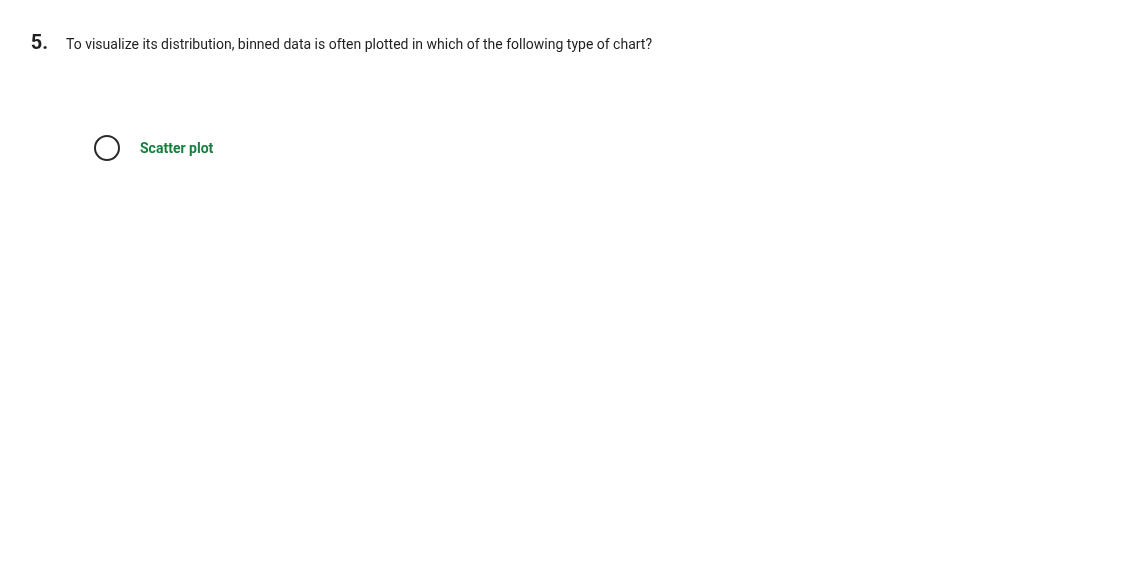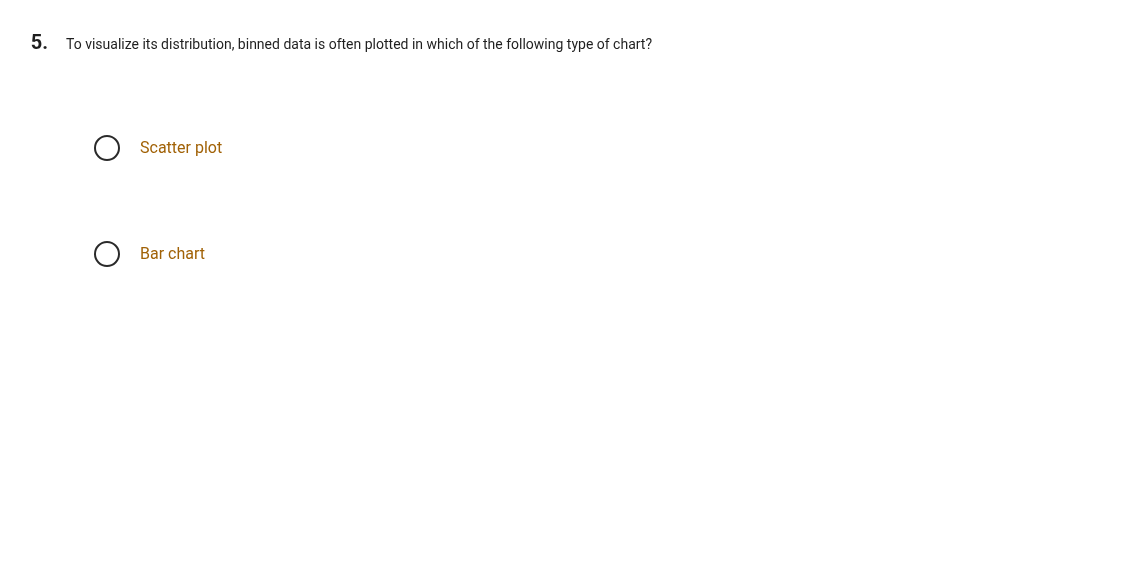--- a/index.html
+++ b/index.html
@@ -47,35 +47,31 @@
       cursor: pointer;
     }
     .radio-circle {
       width: 26px;
       height: 26px;
       border: 2.5px solid #2a2a2a;
       border-radius: 50%;
       flex-shrink: 0;
     }
     .option-label {
-      font-size: 16px;
-      font-weight: 400;
-      color: #a16207;
+      font-size: 14px;
+      font-weight: 700;
+      color: #15803d;
     }
   </style>
 </head>
 <body>
 
 <div class="question-row">
   <div class="question-number">5.</div>
   <div class="question-text">To visualize its distribution, binned data is often plotted in which of the following type of chart?</div>
 </div>
 
 <div class="options">
   <div class="option">
     <div class="radio-circle"></div>
     <div class="option-label">Scatter plot</div>
   </div>
-  <div class="option">
-    <div class="radio-circle"></div>
-    <div class="option-label">Bar chart</div>
-  </div>
 </div>
 
 </body></html>

